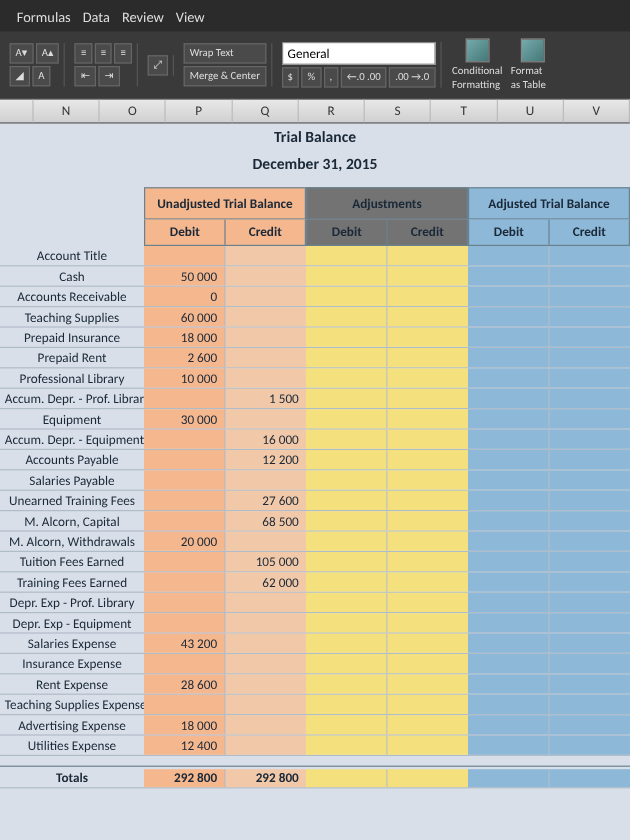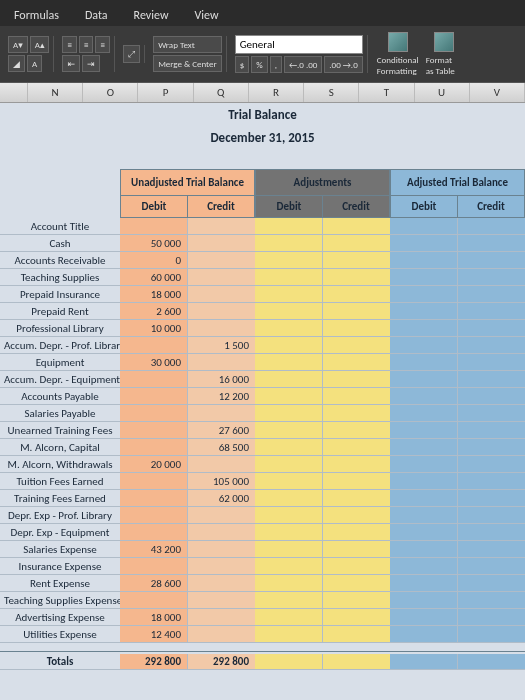--- a/index.html
+++ b/index.html
@@ -8,21 +8,21 @@
       font-size: 11px;
       background: #1a1a1a;
       width: 525px;
       height: 700px;
       overflow: hidden;
     }
     .ribbon-tabs {
       background: #2b2b2b;
       padding: 4px 0 0 0;
       display: flex;
-      gap: 18px;
+      gap: 2px;
       padding-left: 10px;
       color: #ddd;
       font-size: 12px;
     }
     .ribbon-tabs span { padding: 4px 4px; cursor: pointer; }
     .ribbon {
       background: #3a3a3a;
       border-bottom: 1px solid #555;
       padding: 4px;
       display: flex;
@@ -90,21 +90,21 @@
       color: #1a2838;
     }
     .title-row {
       text-align: center;
       font-weight: bold;
       padding: 4px 0;
       font-size: 13px;
     }
     .section-headers {
       display: flex;
-      margin-top: 20px;
+      margin-top: 7px;
     }
     .label-col { flex: 0 0 120px; }
     .section {
       flex: 1;
       display: flex;
       flex-direction: column;
     }
     .section-title {
       text-align: center;
       font-weight: bold;

